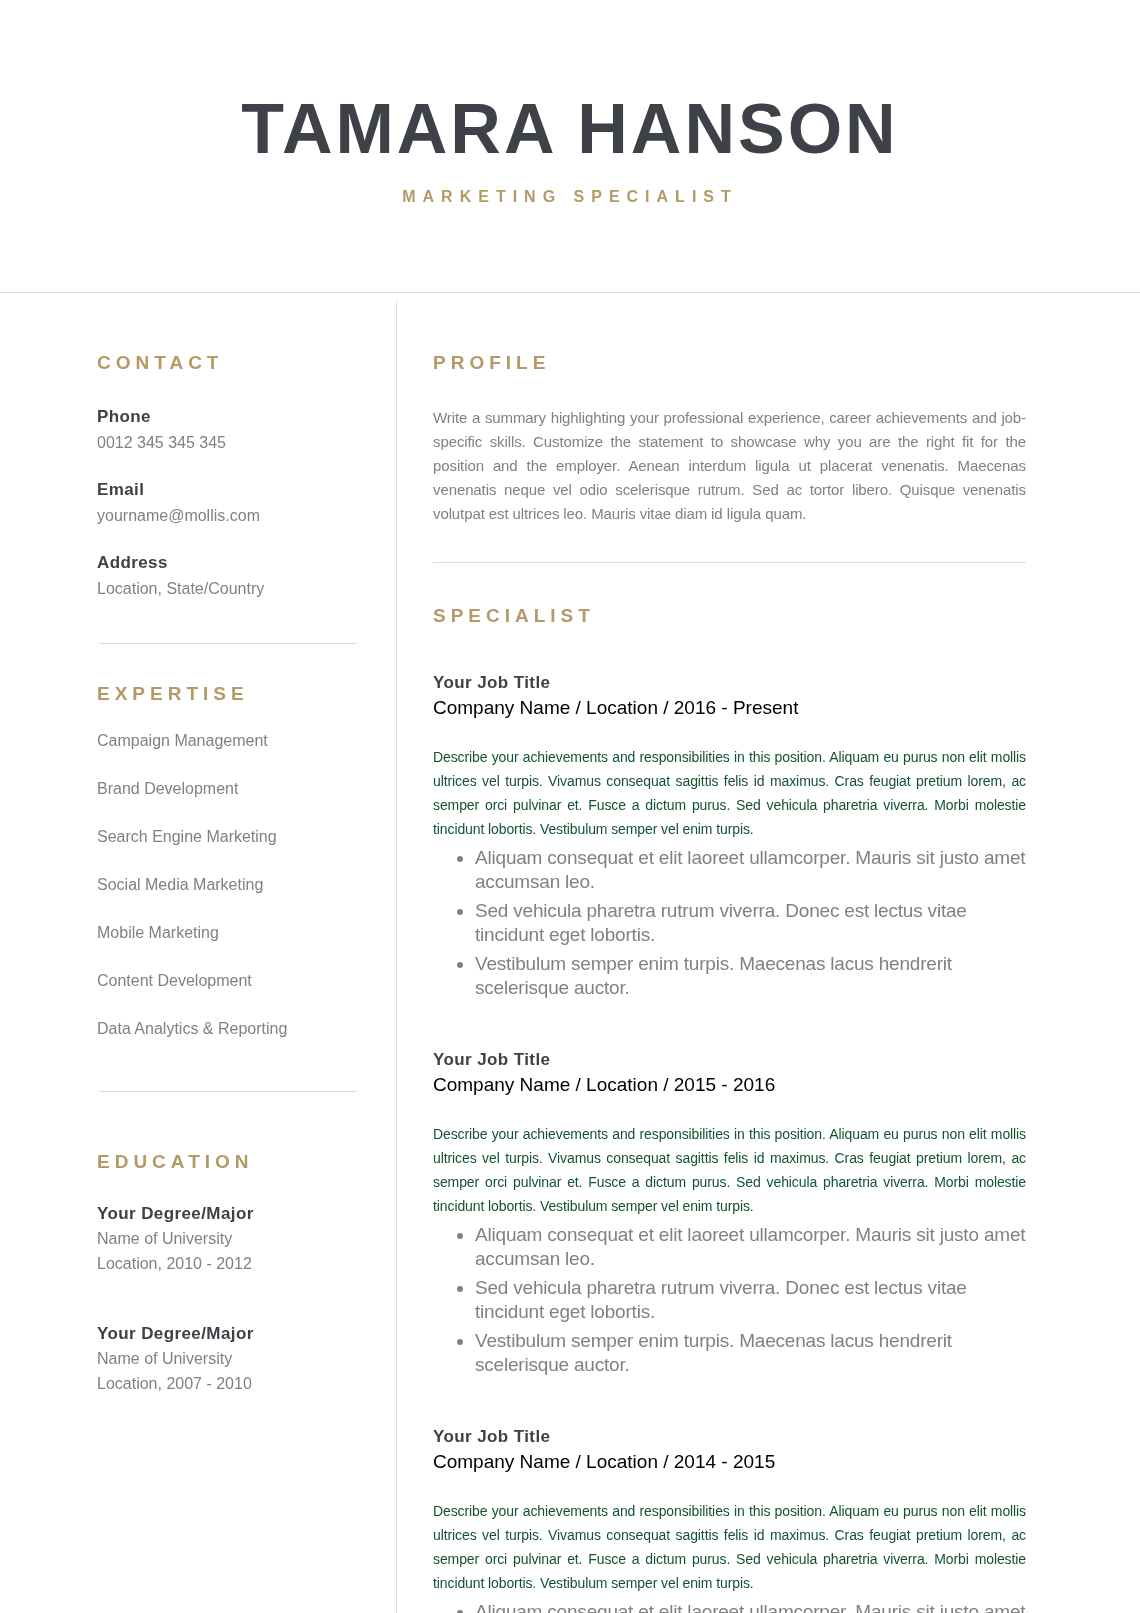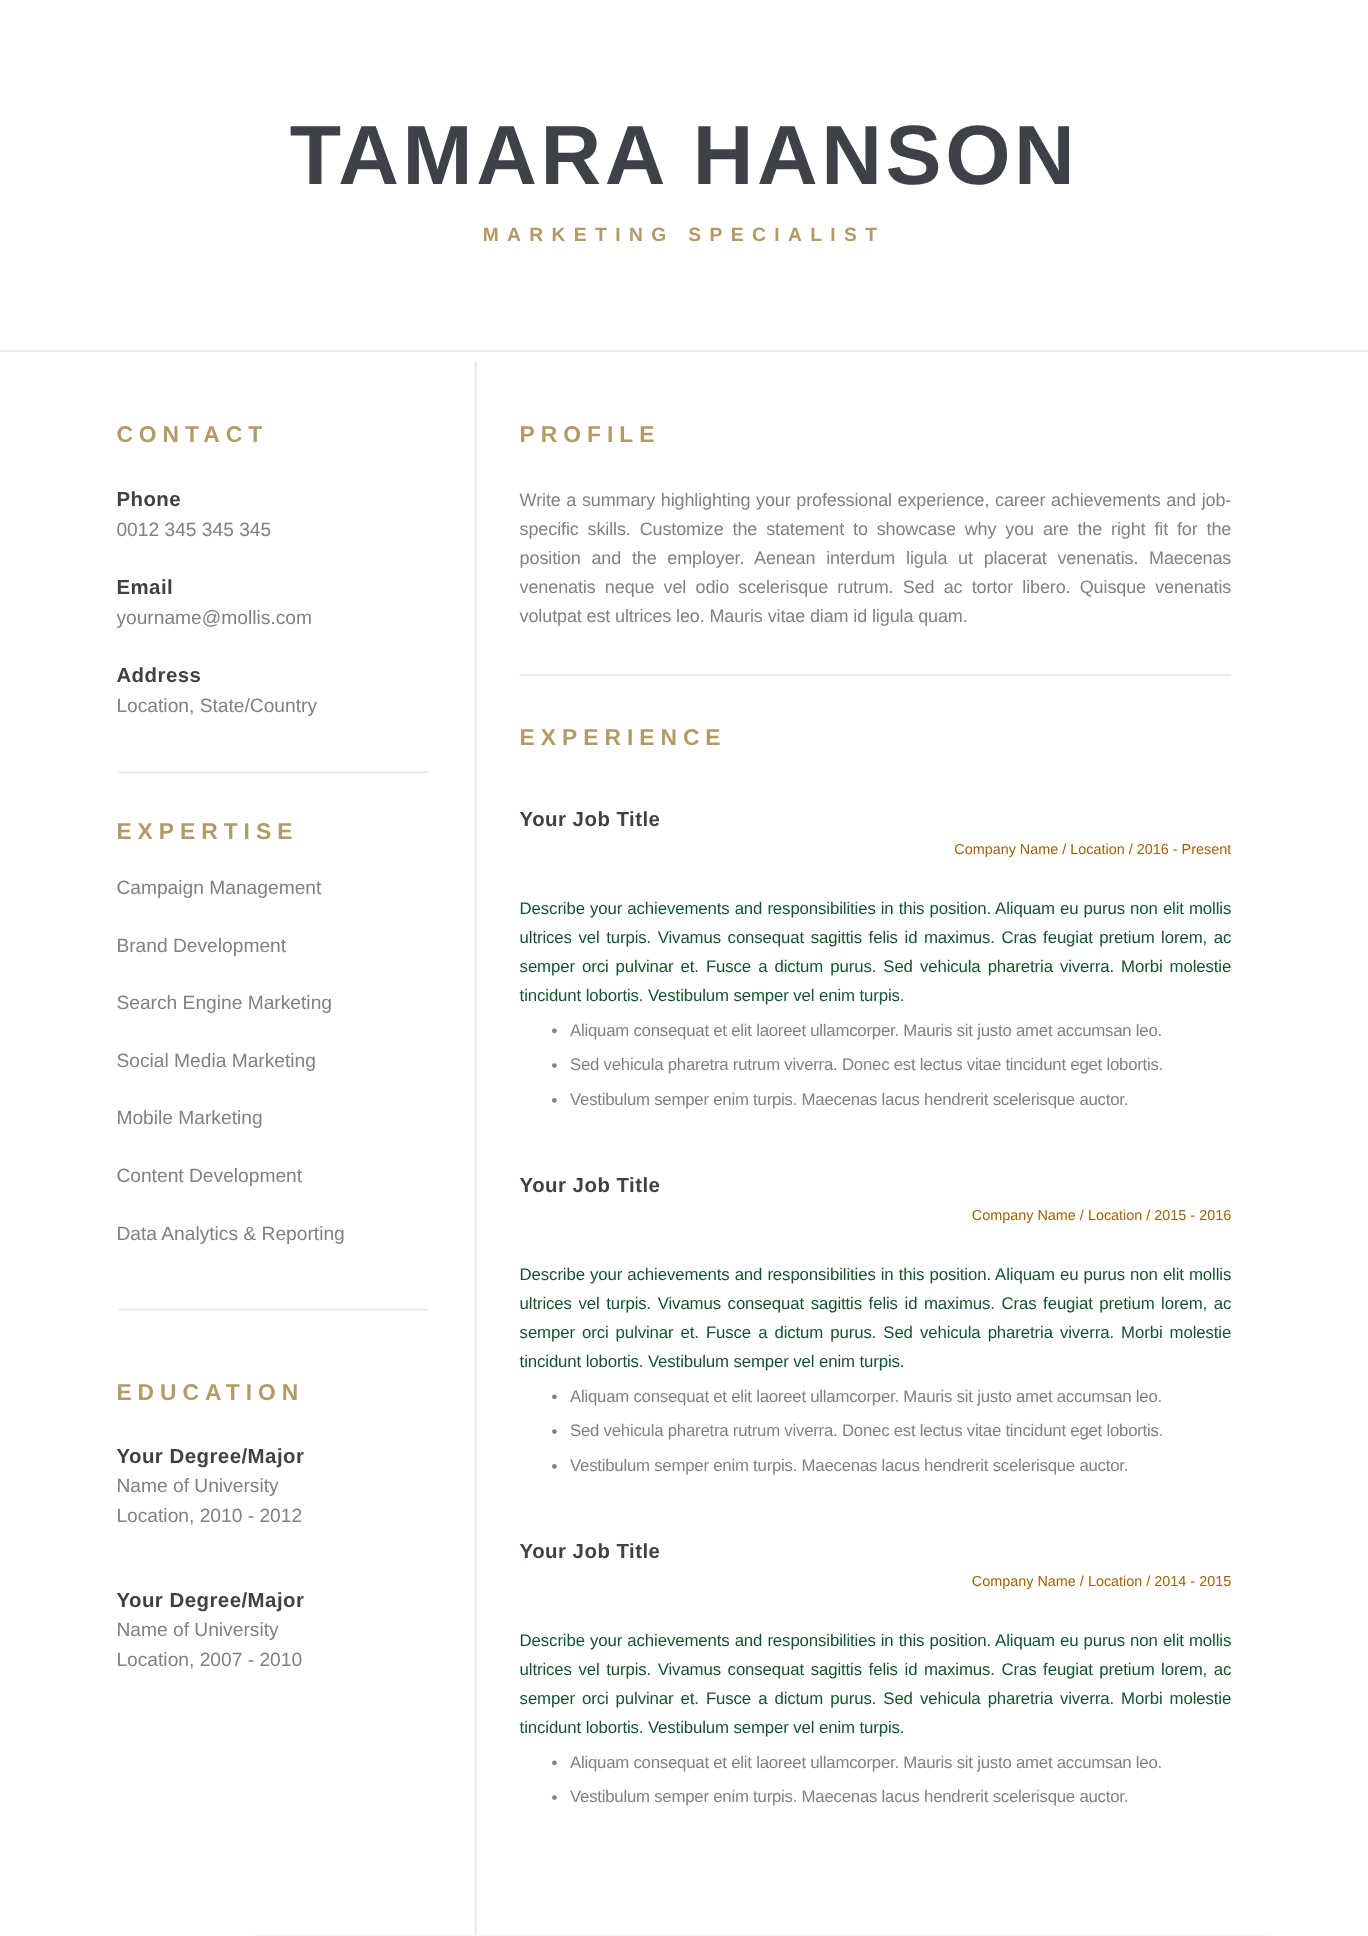--- a/index.html
+++ b/index.html
@@ -109,36 +109,36 @@
   .hr-right {
     border: none;
     border-top: 1px solid #dcdcdc;
     margin: 36px 0 0;
     width: 100%;
   }
   .sec.experience { margin-top: 42px; margin-bottom: 44px; }
   .job { margin-top: 0; }
   .job + .job { margin-top: 48px; }
   .job-title { font-size: 17px; font-weight: bold; color: #3e4147; letter-spacing: 0.4px; line-height: 24px; }
-  .job-meta { font-size: 12px; color: #a16207; line-height: 26px; text-align: right; }
+  .job-meta { font-size: 19px; color: #000000; line-height: 26px; }
   .job-desc {
     margin: 24px 0 0;
     font-size: 14px;
     letter-spacing: -0.1px;
     line-height: 24px;
     color: #14532d;
     text-align: justify;
   }
   .job-bullets {
     margin: 5px 0 0;
     padding-left: 42px;
     list-style: disc;
   }
   .job-bullets li {
-    font-size: 14px;
+    font-size: 19px;
     letter-spacing: -0.2px;
     line-height: 24px;
     color: #7f8184;
     margin-bottom: 5px;
   }
   .job-bullets li::marker { color: #7f8184; }
 </style>
 </head>
 <body>
 
@@ -227,21 +227,21 @@
       <main class="col-right">
 
         <section>
           <h2 class="sec">PROFILE</h2>
           <p class="profile-text">Write a summary highlighting your professional experience, career achievements and job-specific skills. Customize the statement to showcase why you are the right fit for the position and the employer. Aenean interdum ligula ut placerat venenatis. Maecenas venenatis neque vel odio scelerisque rutrum. Sed ac tortor libero. Quisque venenatis volutpat est ultrices leo. Mauris vitae diam id ligula quam.</p>
         </section>
 
         <hr class="hr-right">
 
         <section>
-          <h2 class="sec experience">EXPERIENCE</h2>
+          <h2 class="sec experience">SPECIALIST</h2>
           <div>
 
               <article class="job">
                 <div class="job-title">Your Job Title</div>
                 <div class="job-meta">Company Name / Location / 2016 - Present</div>
                 <p class="job-desc">Describe your achievements and responsibilities in this position. Aliquam eu purus non elit mollis ultrices vel turpis. Vivamus consequat sagittis felis id maximus. Cras feugiat pretium lorem, ac semper orci pulvinar et. Fusce a dictum purus. Sed vehicula pharetria viverra. Morbi molestie tincidunt lobortis. Vestibulum semper vel enim turpis.</p>
                 <ul class="job-bullets">
 
                     <li>Aliquam consequat et elit laoreet ullamcorper. Mauris sit justo amet accumsan leo.</li>
 

